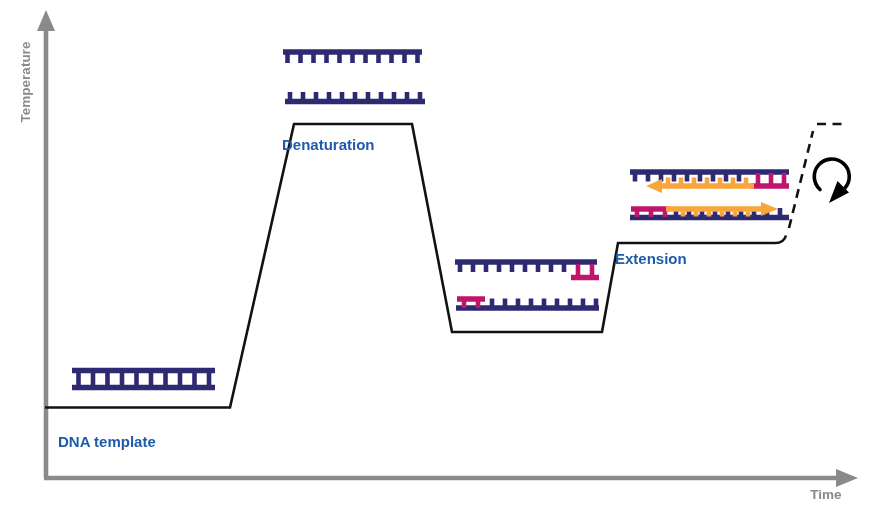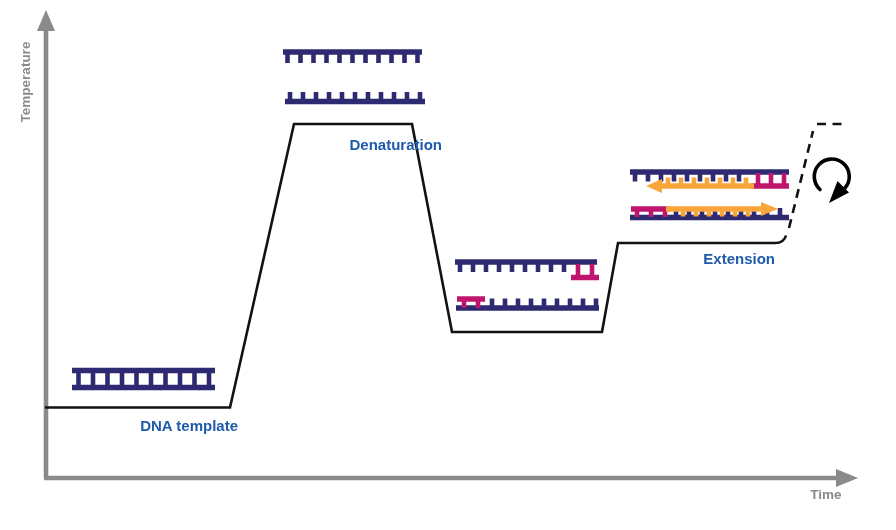--- a/index.html
+++ b/index.html
@@ -15,25 +15,25 @@
   .rail{stroke-width:5.5;fill:none;stroke-linecap:butt;}
   .teeth{stroke-width:4.6;fill:none;stroke-linecap:butt;}
   .profile{stroke:var(--profile-line);stroke-width:2.6;fill:none;stroke-linejoin:miter;}
   .dashed{stroke:var(--profile-line);stroke-width:2.6;fill:none;stroke-dasharray:9 6.5;stroke-linecap:butt;}
   .axis{stroke:var(--axis-gray);stroke-width:4.6;fill:none;}
   .axis-head{fill:var(--axis-gray);stroke:none;}
   .cycle{stroke:#000;stroke-width:3.6;fill:none;stroke-linecap:round;}
   .cycle-head{fill:#000;stroke:none;}
 
   .stage-label{position:absolute;color:var(--label-blue);font-weight:bold;font-size:15px;
-    text-align:right;line-height:1.33;white-space:pre-line;}
+    text-align:left;line-height:1.33;white-space:pre-line;}
   .axis-label{position:absolute;color:var(--axis-gray);font-weight:bold;font-size:13.5px;text-align:center;}
   #y-axis-label{left:-29px;top:73px;width:112px;height:18px;transform:rotate(-90deg);}
   #x-axis-label{left:786px;top:487px;width:80px;}
-  #lbl-template{left:58px;top:416px;width:180px;}
+  #lbl-template{left:58px;top:432px;width:180px;}
   #lbl-denaturation{left:282px;top:135px;width:160px;}
   #lbl-annealing{left:485px;top:342px;width:84px;}
   #lbl-extension{left:615px;top:249px;width:160px;}
 </style>
 </head>
 <body>
 
 <div id="stage">
   <svg width="896" height="530" viewBox="0 0 896 530">
 

